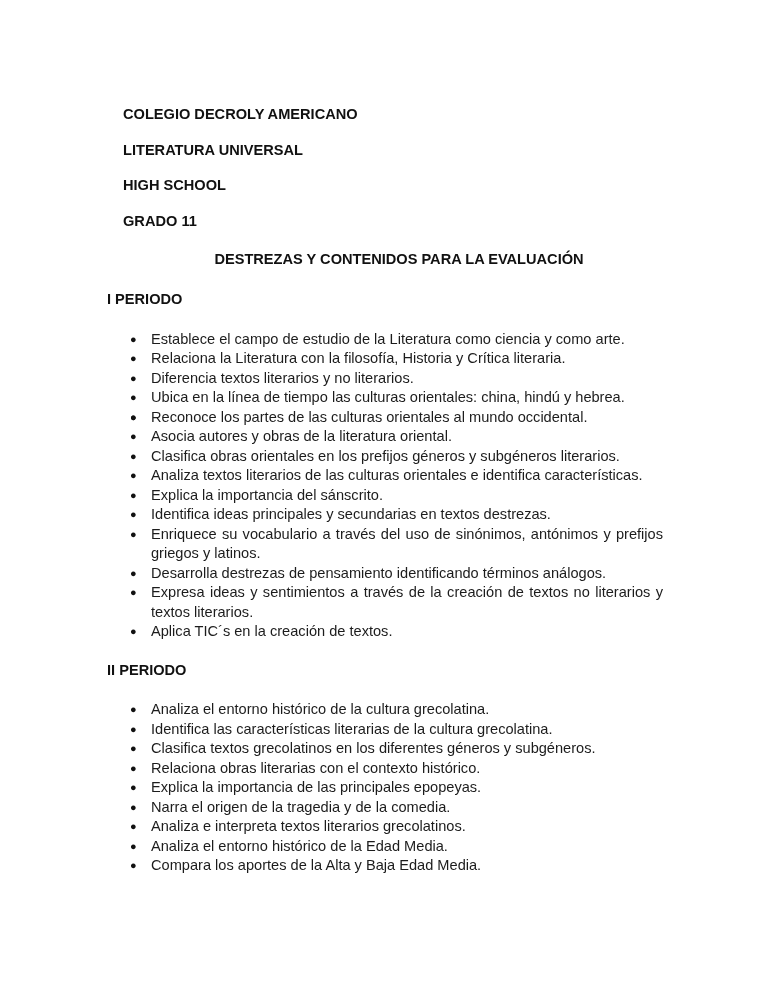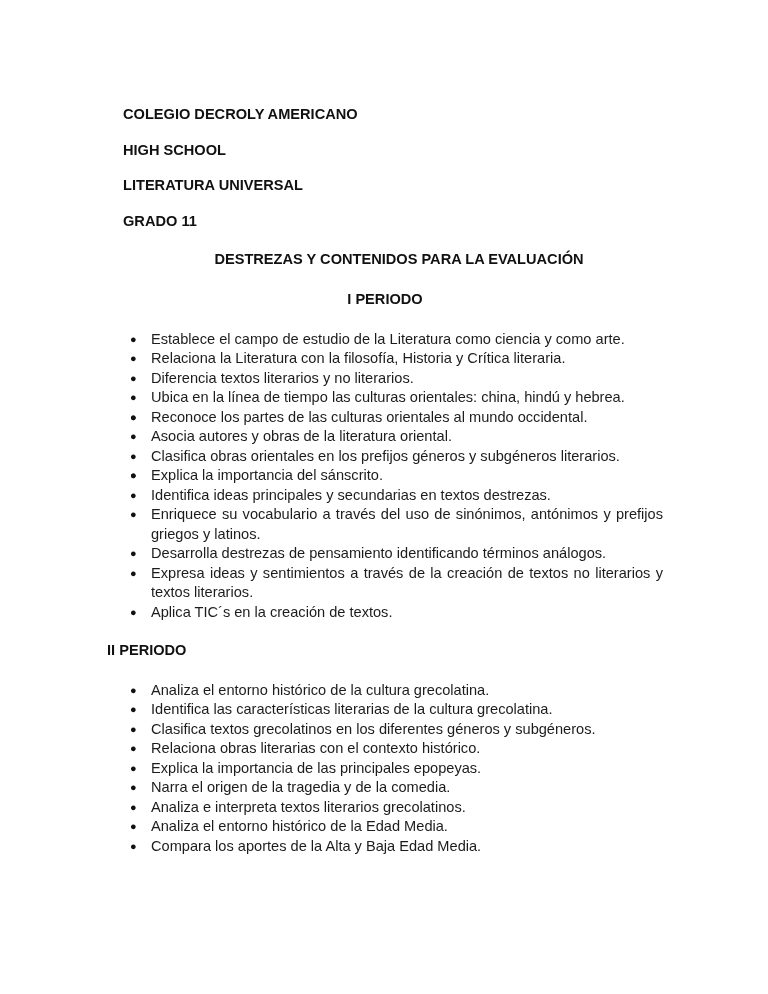--- a/index.html
+++ b/index.html
@@ -39,21 +39,20 @@
     }
     .period-title {
       font-weight: bold;
       font-size: 14.6px;
       line-height: 19.6px;
       margin: 19px 0 0 0;
       color: #111;
     }
     .period-title.first {
       margin-top: 20px;
-      text-align: center;
     }
     ul.items {
       list-style: none;
       margin: 20px 0 0 0;
       padding: 0;
     }
     ul.items li {
       position: relative;
       padding-left: 44px;
       font-size: 14.6px;
@@ -70,38 +69,38 @@
       color: #111;
     }
   </style>
 </head>
 <body>
 
 <div class="page">
 
   <div>
     <p class="header-line">COLEGIO DECROLY AMERICANO</p>
+    <p class="header-line">LITERATURA UNIVERSAL</p>
     <p class="header-line">HIGH SCHOOL</p>
-    <p class="header-line">LITERATURA UNIVERSAL</p>
     <p class="header-line">GRADO 11</p>
   </div>
 
   <p class="doc-title">DESTREZAS  Y CONTENIDOS PARA LA EVALUACIÓN</p>
 
   <p class="period-title first">I PERIODO</p>
   <ul class="items">
     <li><span class="bullet">●</span><span>Establece el campo de estudio de la Literatura como ciencia y como arte.</span></li>
     <li><span class="bullet">●</span><span>Relaciona la Literatura con la filosofía, Historia y Crítica literaria.</span></li>
     <li><span class="bullet">●</span><span>Diferencia textos literarios y no literarios.</span></li>
     <li><span class="bullet">●</span><span>Ubica en la línea de tiempo las culturas orientales: china, hindú y hebrea.</span></li>
     <li><span class="bullet">●</span></li>
     <li><span class="bullet">●</span><span>Reconoce los partes de las culturas orientales al mundo occidental.</span></li>
     <li><span class="bullet">●</span><span>Asocia autores y obras de la literatura oriental.</span></li>
     <li><span class="bullet">●</span><span>Clasifica obras orientales en los prefijos géneros y subgéneros literarios.</span></li>
-    <li><span class="bullet">●</span></li>
+    <li><span class="bullet">●</span><span>Analiza textos literarios de las culturas orientales e identifica características.</span></li>
     <li><span class="bullet">●</span><span>Explica la importancia del sánscrito.</span></li>
     <li><span class="bullet">●</span><span>Identifica ideas principales y secundarias en textos destrezas.</span></li>
     <li><span class="bullet">●</span><span>Enriquece su vocabulario a través del uso de sinónimos, antónimos y prefijos griegos y latinos.</span></li>
     <li><span class="bullet">●</span><span>Desarrolla destrezas de pensamiento identificando términos análogos.</span></li>
     <li><span class="bullet">●</span><span>Expresa ideas y sentimientos a través de la creación de textos no literarios y textos literarios.</span></li>
     <li><span class="bullet">●</span><span>Aplica  TIC´s en la creación de textos.</span></li>
   </ul>
 
   <p class="period-title">II PERIODO</p>
   <ul class="items">

